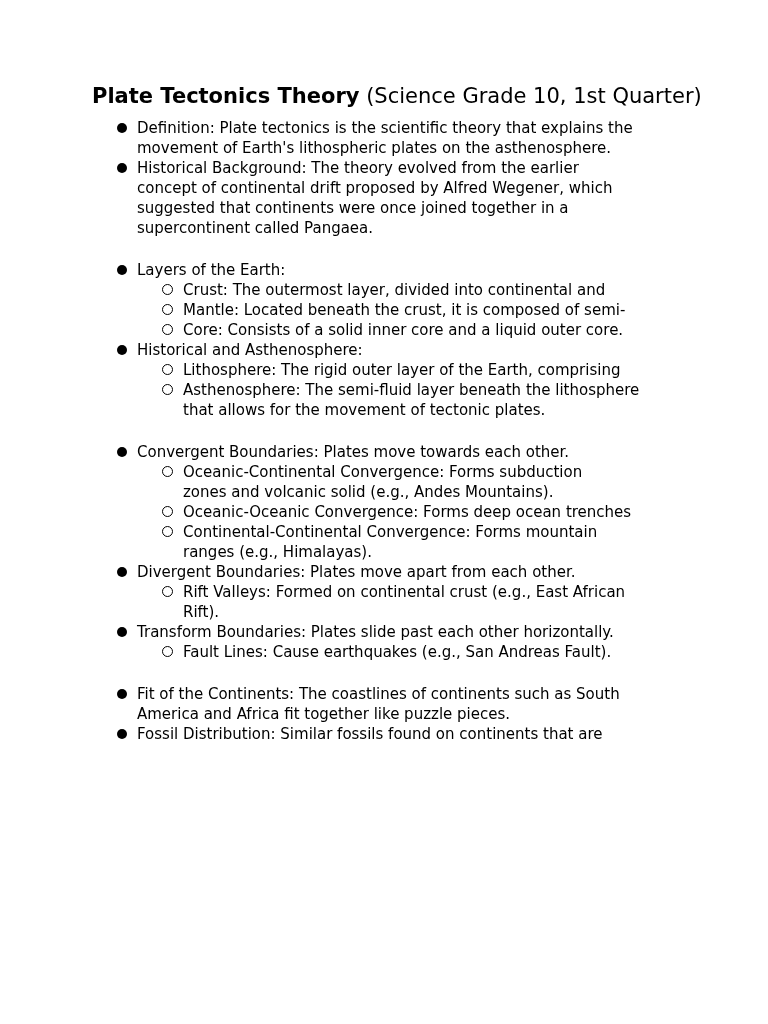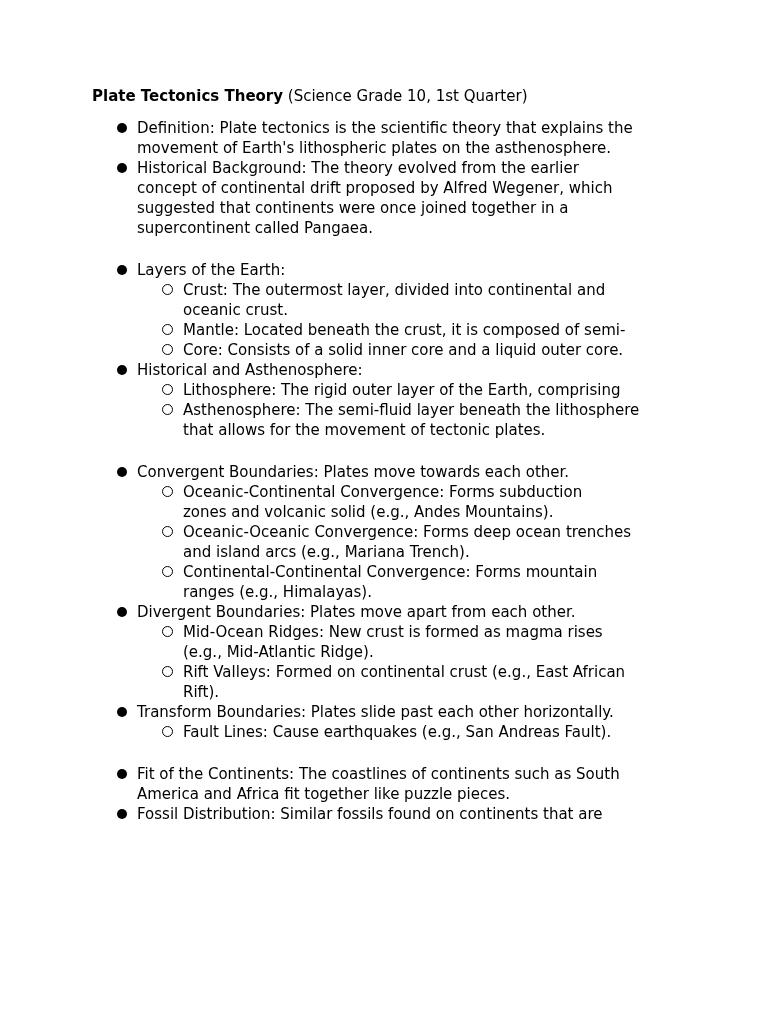--- a/index.html
+++ b/index.html
@@ -14,21 +14,21 @@
     background: #ffffff;
     font-family: "DejaVu Sans", sans-serif;
     font-size: 15px;
     color: #000000;
   }
   .doc {
     padding: 86px 60px 0 92px;
   }
   .title {
     margin: 0 0 12px 0;
-    font-size: 15px;
+    font-size: 21px;
     font-weight: normal;
     line-height: 20px;
     white-space: nowrap;
   }
   .title strong { font-weight: bold; }
   .item { position: relative; }
   .item.lvl1 { padding-left: 45px; }
   .item.lvl2 { padding-left: 91px; }
   .item.gap  { margin-top: 22px; }
   .bullet {
@@ -73,21 +73,20 @@
           <div class="line">suggested that continents were once joined together in a</div>
           <div class="line">supercontinent called Pangaea.</div>
         </div>
         <div class="item lvl1 gap">
           <span class="bullet"></span>
           <div class="line"><strong>Layers of the Earth</strong><span>:</span></div>
         </div>
         <div class="item lvl2">
           <span class="bullet"></span>
           <div class="line"><strong>Crust</strong><span>: The outermost layer, divided into continental and</span></div>
-          <div class="line">oceanic crust.</div>
         </div>
         <div class="item lvl2">
           <span class="bullet"></span>
           <div class="line"><strong>Mantle</strong><span>: Located beneath the crust, it is composed of semi-</span></div>
         </div>
         <div class="item lvl2">
           <span class="bullet"></span>
           <div class="line"><strong>Core</strong><span>: Consists of a solid inner core and a liquid outer core.</span></div>
         </div>
         <div class="item lvl1">
@@ -108,35 +107,29 @@
           <div class="line"><strong>Convergent Boundaries</strong><span>: Plates move towards each other.</span></div>
         </div>
         <div class="item lvl2">
           <span class="bullet"></span>
           <div class="line"><strong>Oceanic-Continental Convergence</strong><span>: Forms subduction</span></div>
           <div class="line">zones and volcanic solid (e.g., Andes Mountains).</div>
         </div>
         <div class="item lvl2">
           <span class="bullet"></span>
           <div class="line"><strong>Oceanic-Oceanic Convergence</strong><span>: Forms deep ocean trenches</span></div>
-          <div class="line">and island arcs (e.g., Mariana Trench).</div>
         </div>
         <div class="item lvl2">
           <span class="bullet"></span>
           <div class="line"><strong>Continental-Continental Convergence</strong><span>: Forms mountain</span></div>
           <div class="line">ranges (e.g., Himalayas).</div>
         </div>
         <div class="item lvl1">
           <span class="bullet"></span>
           <div class="line"><strong>Divergent Boundaries</strong><span>: Plates move apart from each other.</span></div>
-        </div>
-        <div class="item lvl2">
-          <span class="bullet"></span>
-          <div class="line"><strong>Mid-Ocean Ridges</strong><span>: New crust is formed as magma rises</span></div>
-          <div class="line">(e.g., Mid-Atlantic Ridge).</div>
         </div>
         <div class="item lvl2">
           <span class="bullet"></span>
           <div class="line"><strong>Rift Valleys</strong><span>: Formed on continental crust (e.g., East African</span></div>
           <div class="line">Rift).</div>
         </div>
         <div class="item lvl1">
           <span class="bullet"></span>
           <div class="line"><strong>Transform Boundaries</strong><span>: Plates slide past each other horizontally.</span></div>
         </div>

